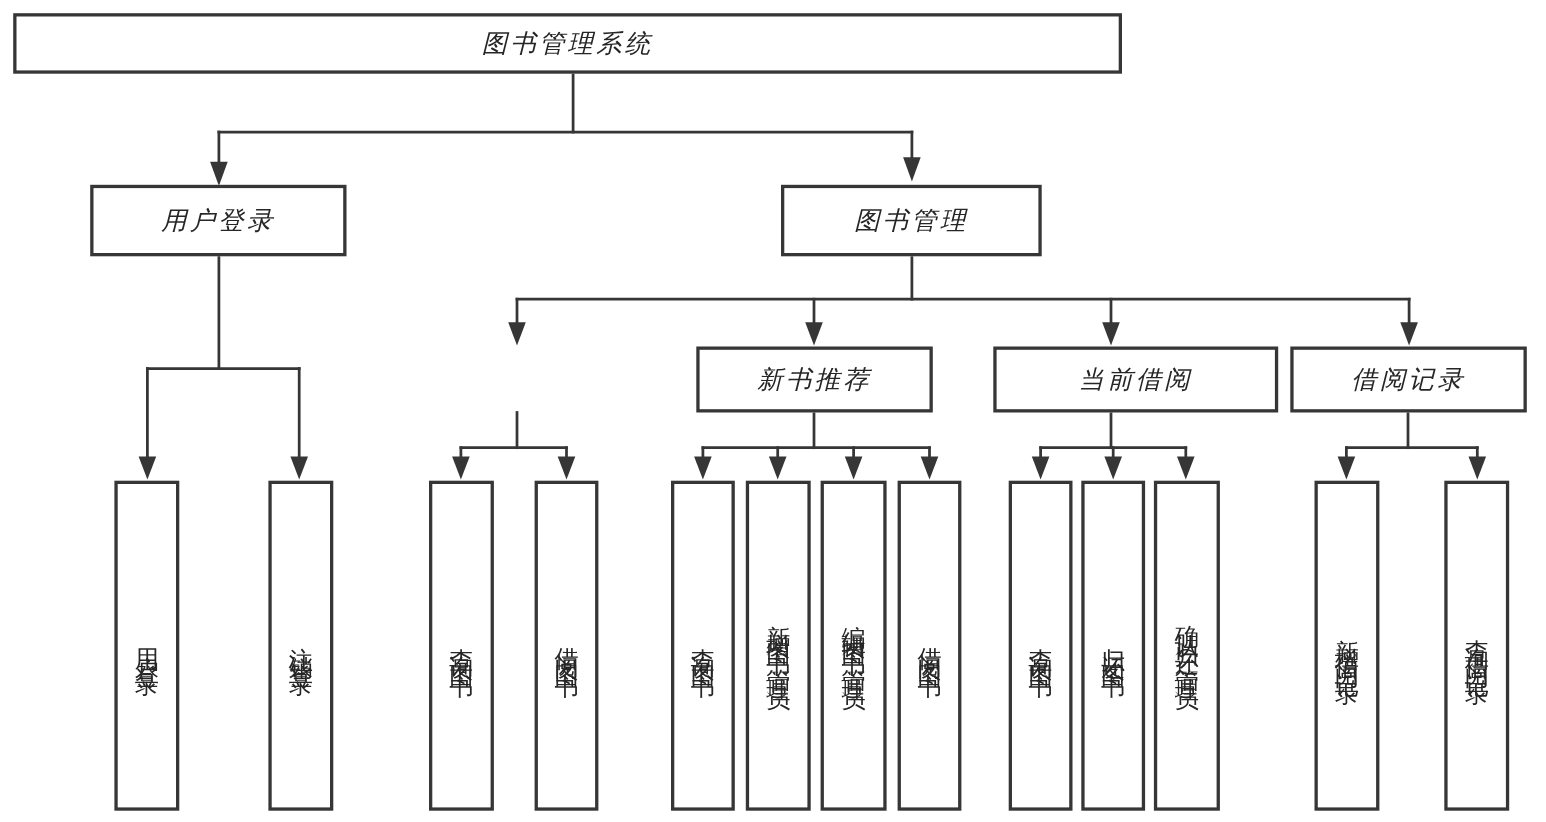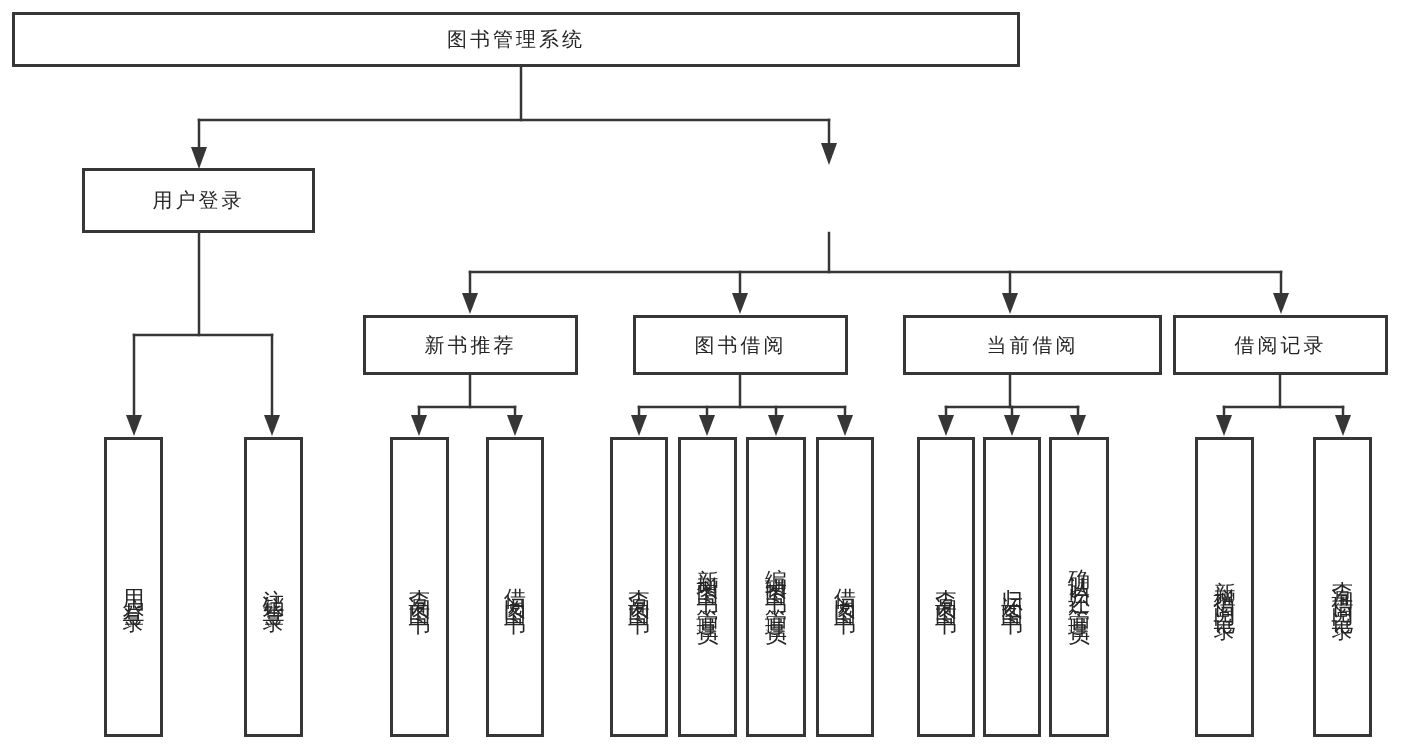--- a/index.html
+++ b/index.html
@@ -27,23 +27,24 @@
     box-sizing: border-box;
     background: #ffffff;
     border: 3px solid #363636;
     color: #262626;
     display: flex;
     align-items: center;
     justify-content: center;
     text-align: center;
   }
   .hnode {
-    font-size: 20px;
+    font-size: 23px;
     letter-spacing: 3px;
     white-space: nowrap;
+    font-style: italic;
   }
   .vnode {
     font-size: 22px;
     letter-spacing: 8px;
     writing-mode: vertical-rl;
     text-orientation: mixed;
     line-height: 1;
   }
   .watermark {
     position: absolute;
@@ -150,23 +151,23 @@
       <polygon points="1070,415 1086,415 1078,436"></polygon>
 
       <polygon points="1216,415 1232,415 1224,436"></polygon>
       <polygon points="1335,415 1351,415 1343,436"></polygon>
     </g>
   </svg>
 
   <div class="node hnode n-root">图书管理系统</div>
 
   <div class="node hnode n-l2-0">用户登录</div>
+  <div class="node hnode n-l2-1">图书管理</div>
 
-  <div class="node hnode n-l3-0">新书推荐</div>
-  <div class="node hnode n-l3-1">图书借阅</div>
+  <div class="node hnode n-l3-1">新书推荐</div>
   <div class="node hnode n-l3-2">当前借阅</div>
   <div class="node hnode n-l3-3">借阅记录</div>
 
   <div class="node vnode n-leaf-0">用户登录</div>
   <div class="node vnode n-leaf-1">注销登录</div>
   <div class="node vnode n-leaf-2">查询图书</div>
   <div class="node vnode n-leaf-3">借阅图书</div>
   <div class="node vnode n-leaf-4">查询图书</div>
   <div class="node vnode n-leaf-5">新增图书（管理员）</div>
   <div class="node vnode n-leaf-6">编辑图书（管理员）</div>

